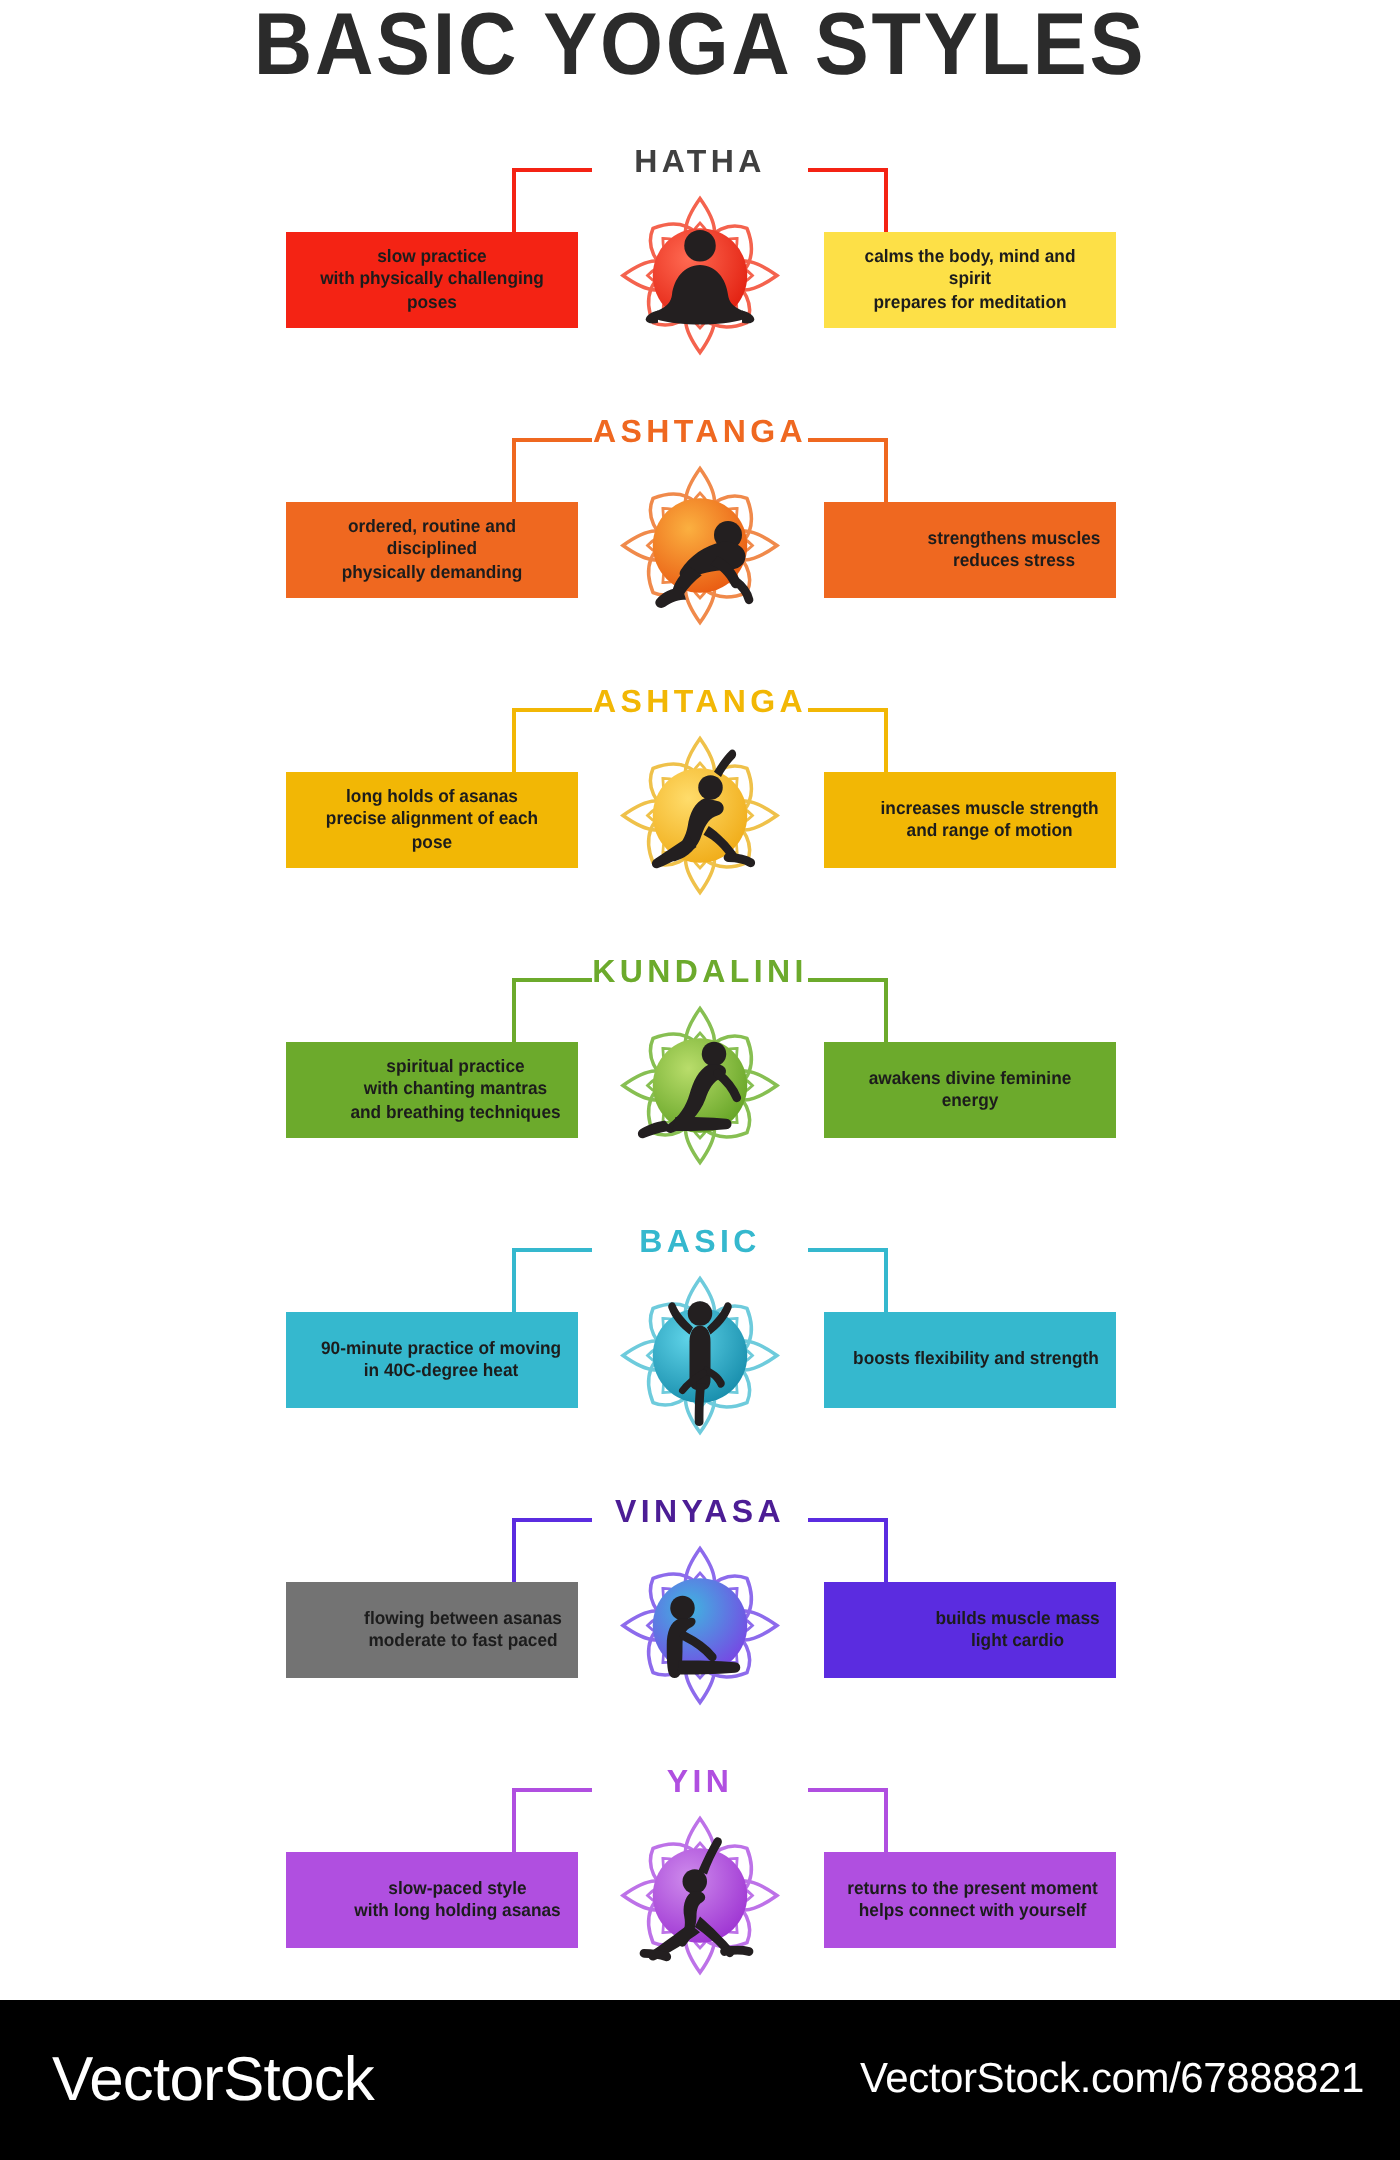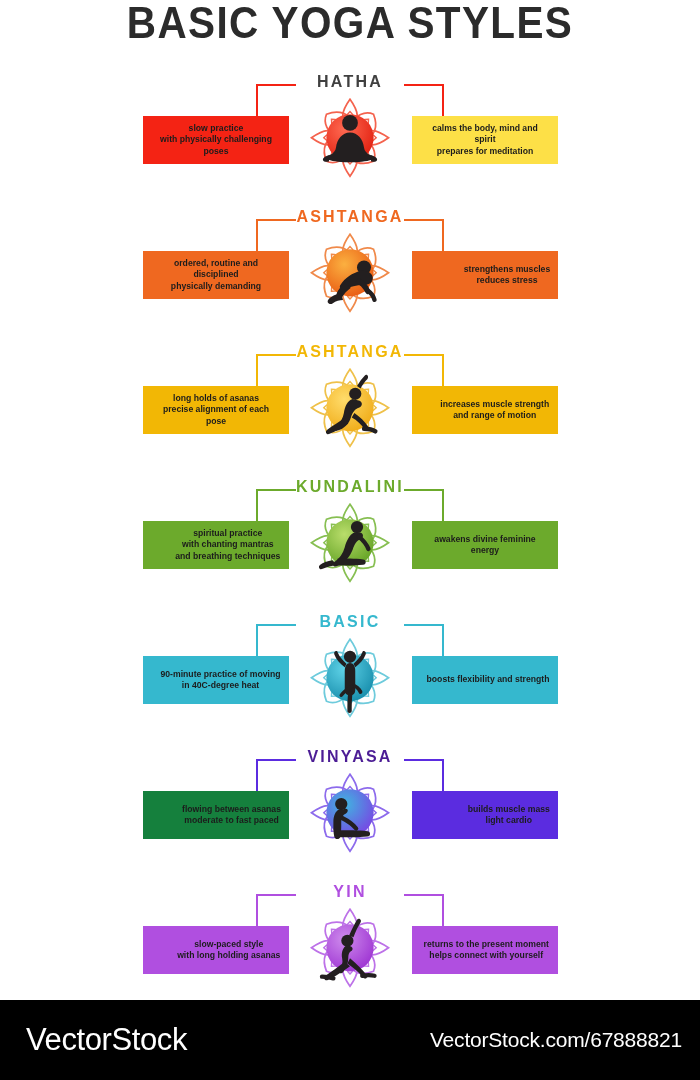--- a/index.html
+++ b/index.html
@@ -440,21 +440,21 @@
       <div class="row" style="top: 745px;">
     <div class="bracket">
       <div class="br-seg left" style="background:#5B2CE0"></div>
       <div class="br-seg right" style="background:#5B2CE0"></div>
       <div class="br-drop left" style="background:#5B2CE0"></div>
       <div class="br-drop right" style="background:#5B2CE0"></div>
     </div>
 
     <div class="style-label" style="color:#4c1d95">VINYASA</div>
 
-    <div class="box left" style="background:#15803d">
+    <div class="box left" style="background:#737373">
       <span>flowing between asanas
 moderate to fast paced</span>
     </div>
 
     <div class="box right" style="background:#5B2CE0">
       <span>builds muscle mass
 light cardio</span>
     </div>
 
     <div class="lotus">

